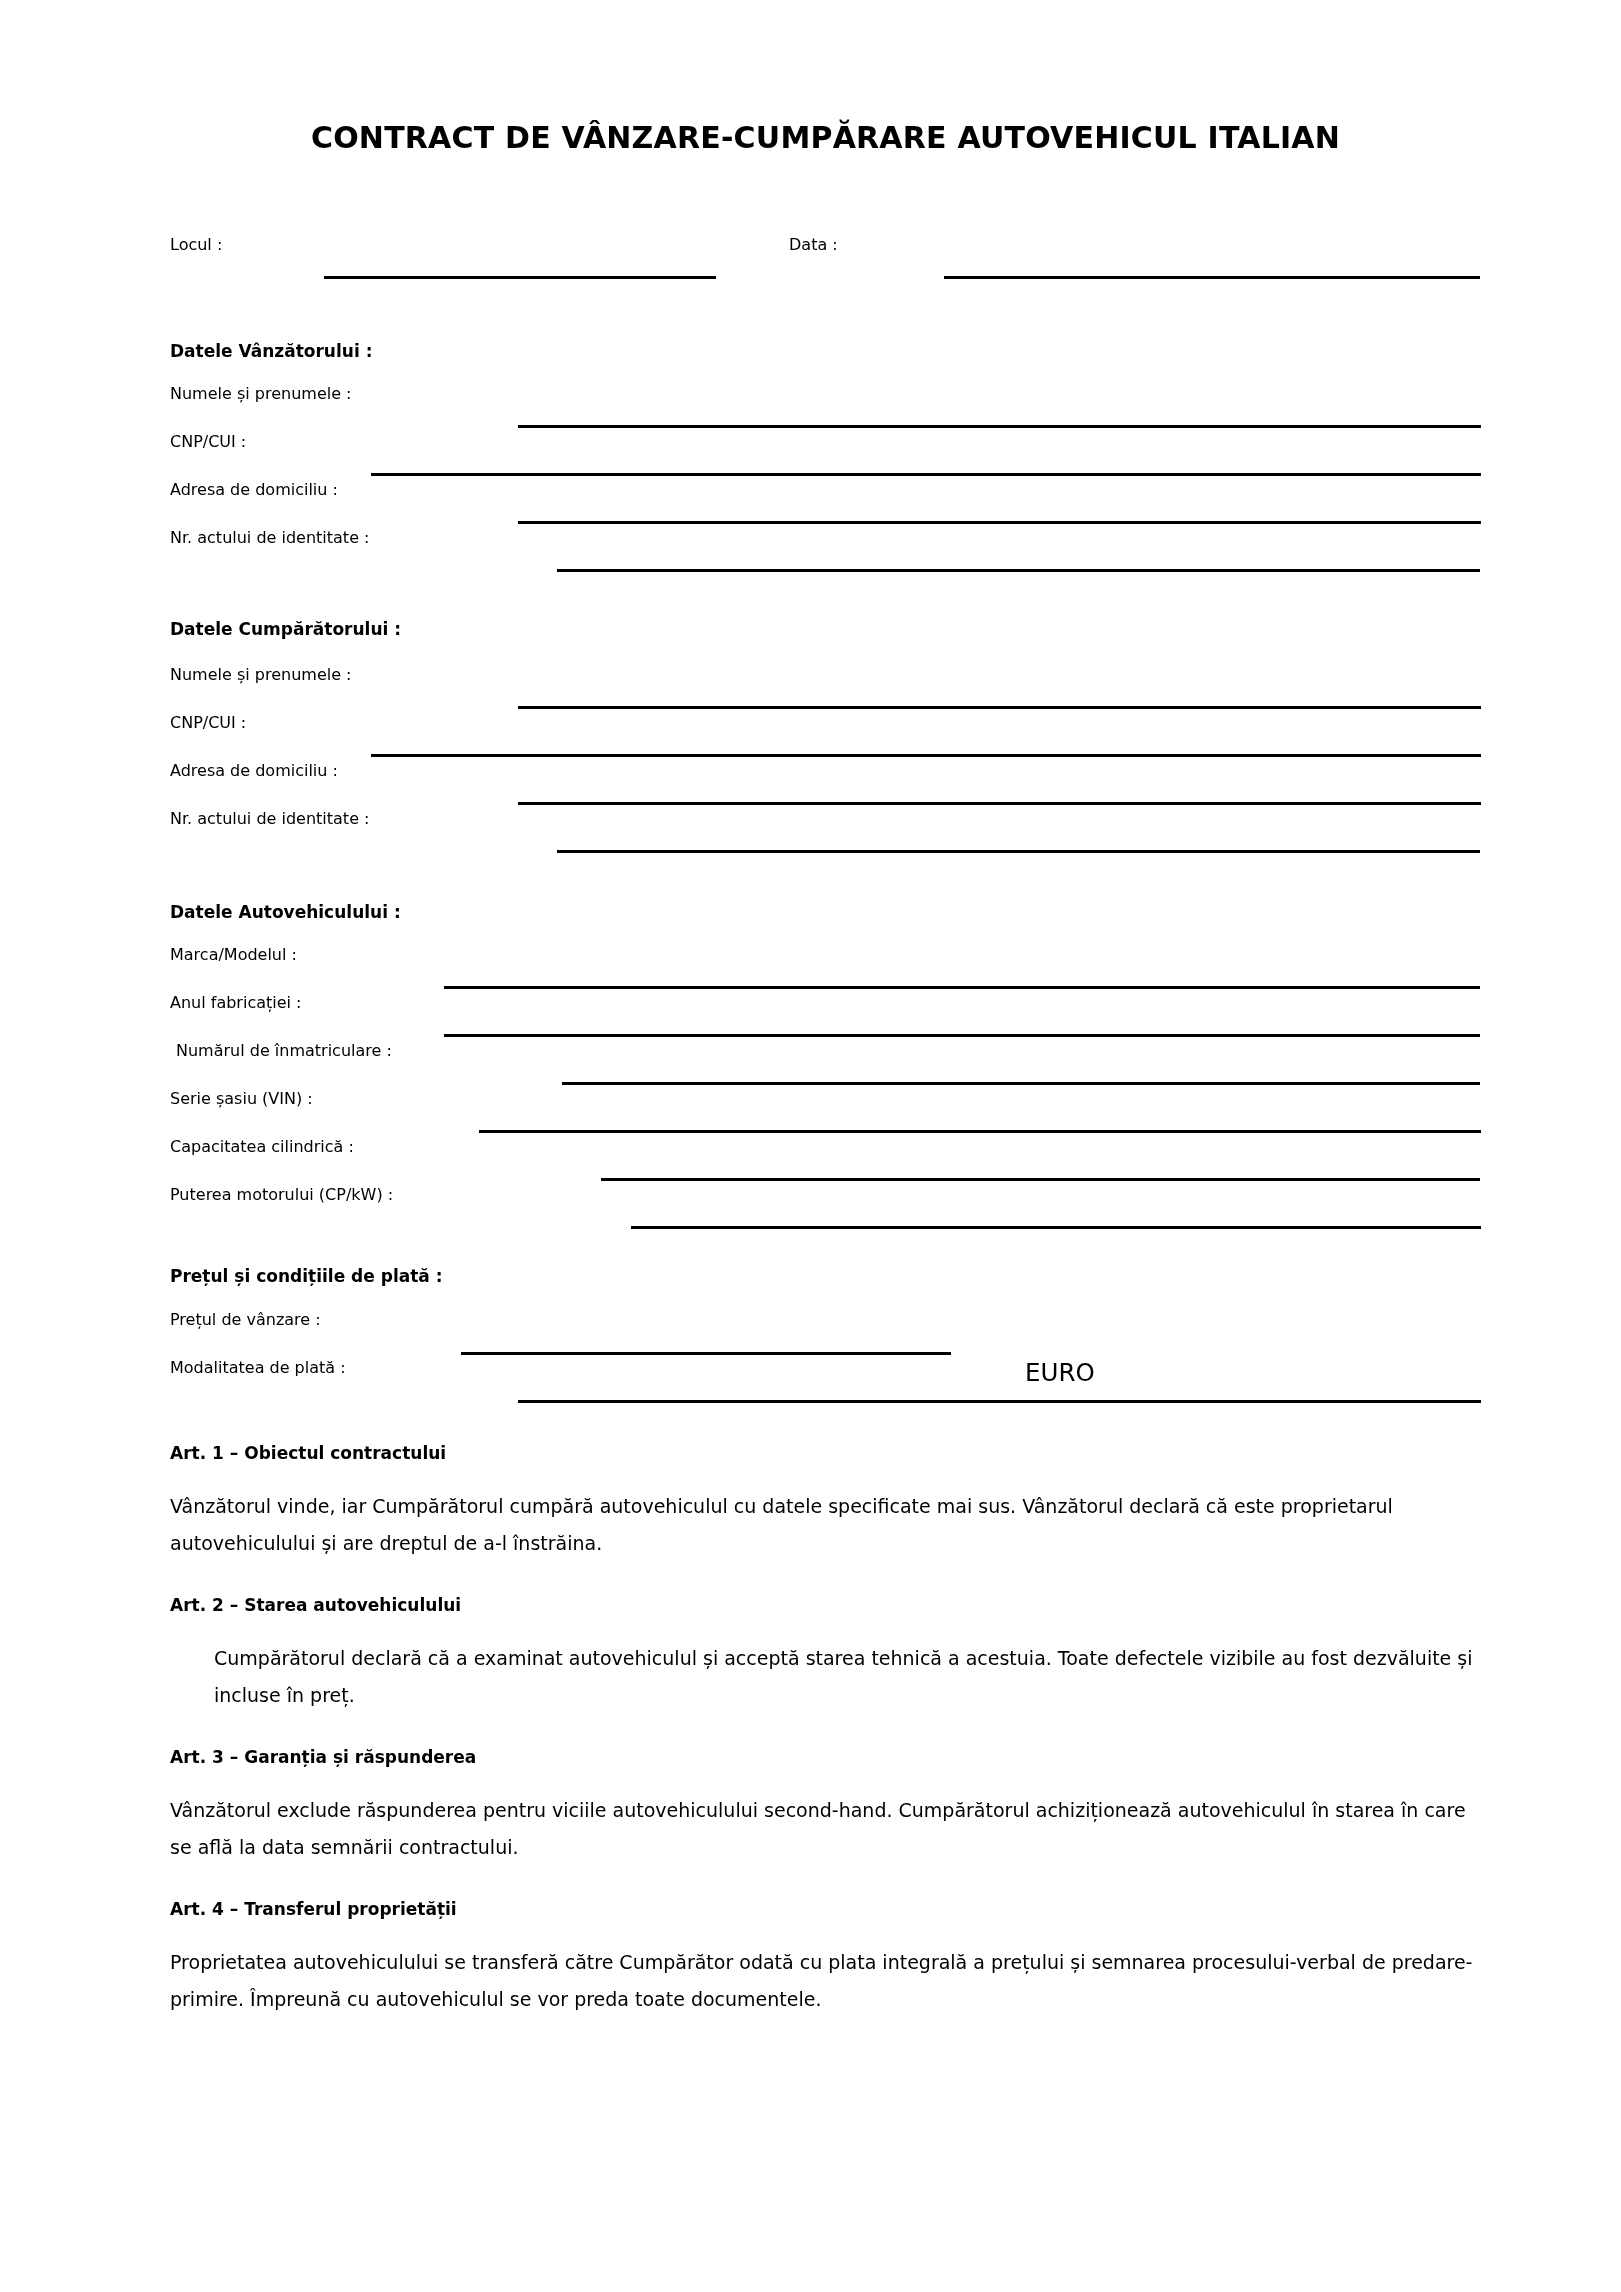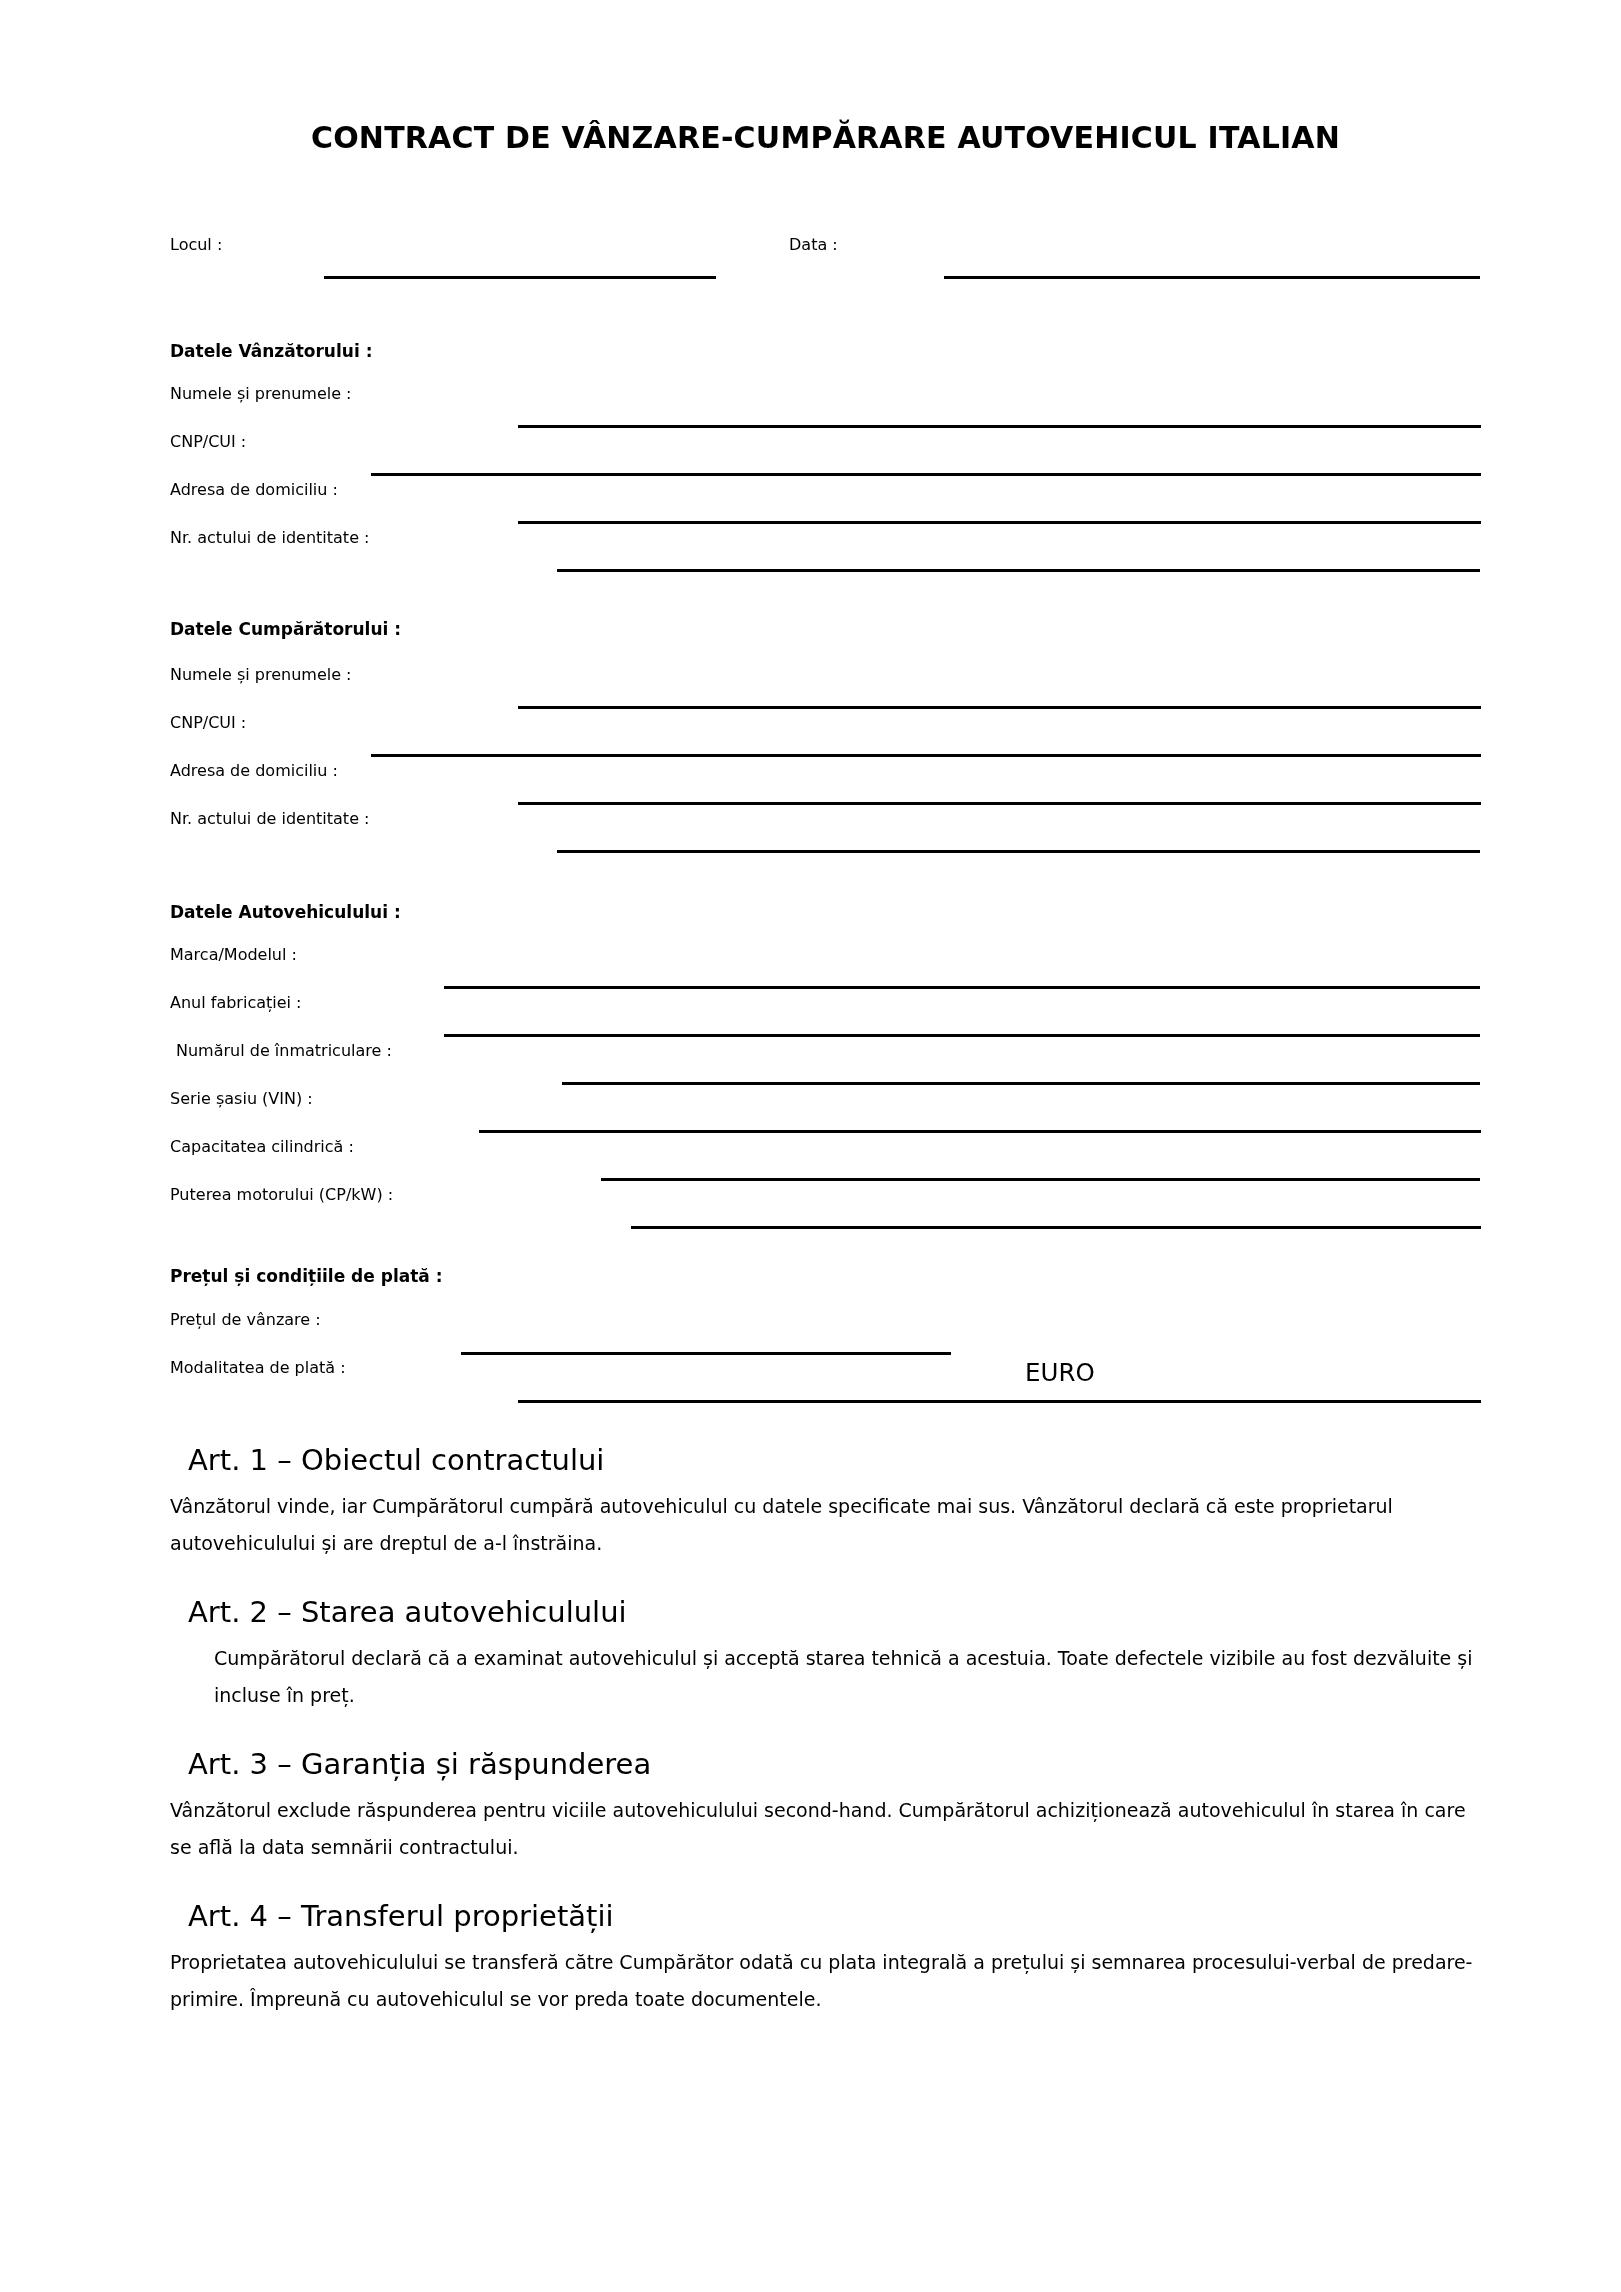--- a/index.html
+++ b/index.html
@@ -47,23 +47,23 @@
     height: 2.9px;
     background: #000000;
   }
   .static-text {
     position: absolute;
     font-size: 24.5px;
     white-space: nowrap;
   }
   .art-head {
     position: absolute;
-    left: 173px;
-    font-size: 29px;
-    font-weight: normal;
+    left: 155px;
+    font-size: 17px;
+    font-weight: bold;
     white-space: nowrap;
   }
   .art-body {
     position: absolute;
     left: 155px;
     width: 1313px;
     font-size: 19px;
     line-height: 37px;
     font-weight: normal;
   }

